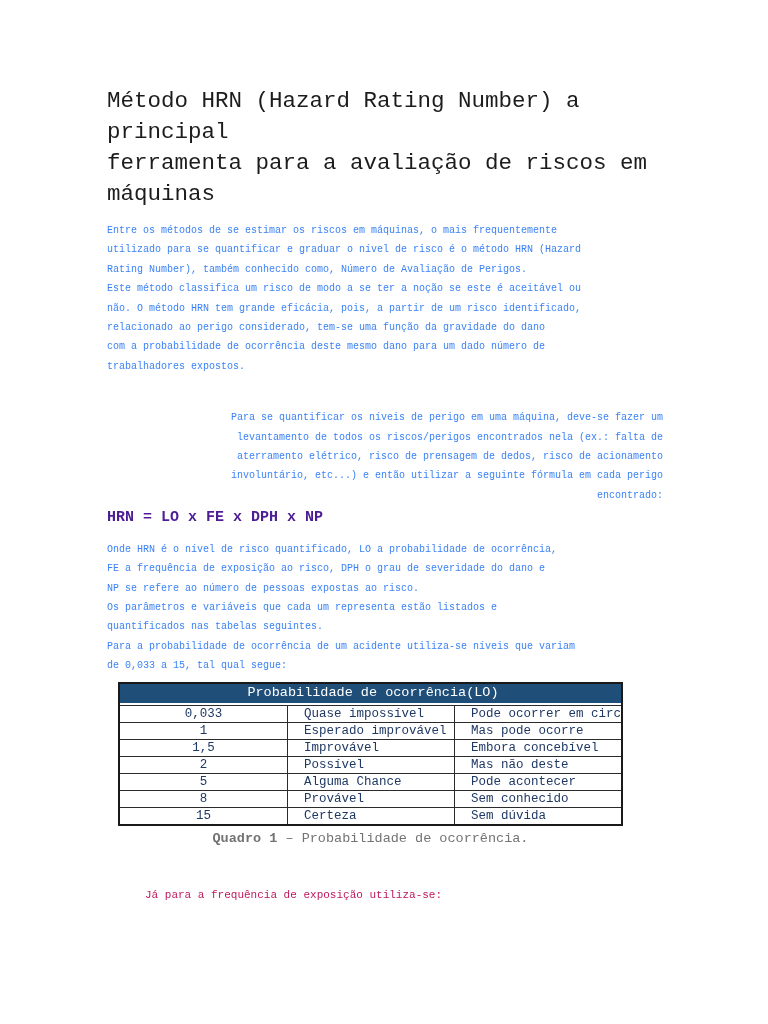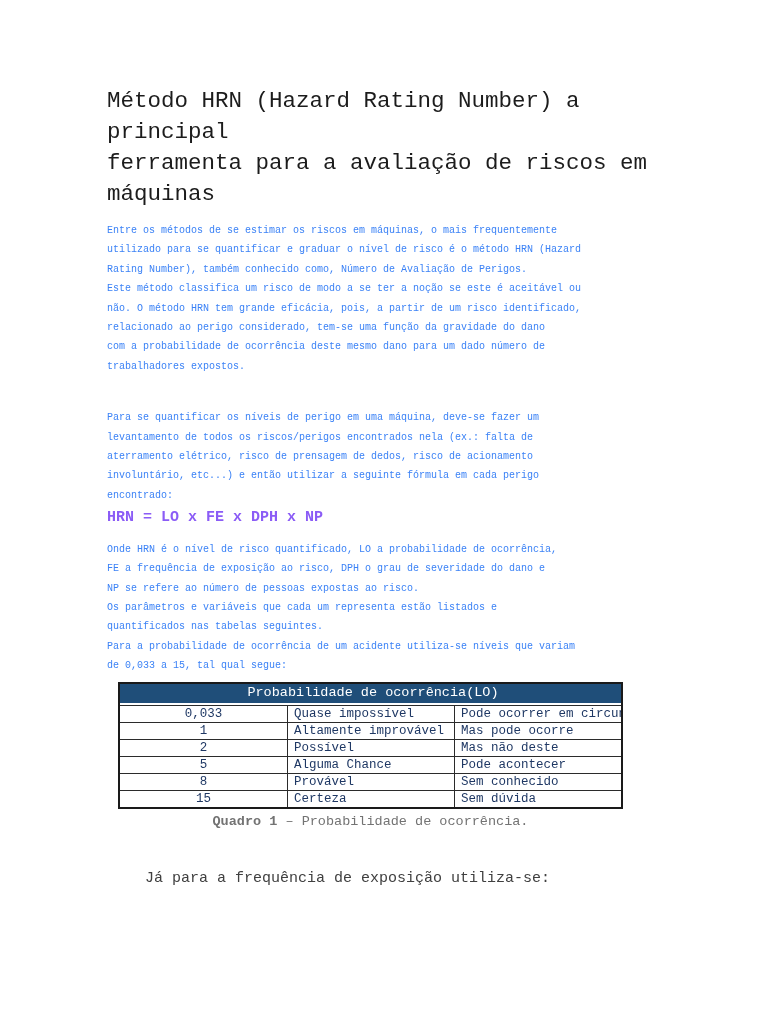--- a/index.html
+++ b/index.html
@@ -37,27 +37,27 @@
     color: #3b82f6;
     white-space: pre-line;
   }
   h2.section-heading {
     margin: 10px 0 0 0;
     font-size: 19px;
     line-height: 22px;
     font-weight: 700;
     color: #1c1c1c;
   }
-  .method-par { margin-top: 32px; }
+  .method-par { margin-top: 32px; text-align: right; }
   .formula {
     margin: 3px 0 0 0;
     font-size: 15px;
     line-height: 19.4px;
     font-weight: 700;
-    color: #8b5cf6;
+    color: #4c1d95;
   }
   .explain-par { margin-top: 12px; }
   .table-block {
     margin: 6px 0 0 11px;
     width: 505px;
   }
   table.prob-table {
     width: 505px;
     border-collapse: separate;
     border-spacing: 0;
@@ -71,21 +71,21 @@
     font-weight: 400;
     line-height: 16px;
     padding: 1px 2px 2px 7px;
     border-bottom: 2px solid #ffffff;
     text-align: center;
   }
   table.prob-table td {
     font-size: 12.5px;
     line-height: 14px;
     color: #1F3864;
-    padding: 1px 6px;
+    padding: 1px 16px;
     height: 14px;
     border-top: 1px solid #2b2b2b;
     background: #ffffff;
     overflow: hidden;
     white-space: nowrap;
   }
   table.prob-table td.c1 {
     width: 47px;
     text-align: center;
     padding: 1px 2px;
@@ -100,23 +100,23 @@
   .caption {
     margin: 4px 0 0 0;
     font-size: 13.5px;
     line-height: 17px;
     text-align: center;
     color: #737373;
   }
   .caption .cap-label { font-weight: 700; }
   .closing {
     margin: 39px 0 0 38px;
-    font-size: 15px;
+    font-size: 11px;
     line-height: 19.4px;
-    color: #404040;
+    color: #be185d;
   }
 </style>
 </head>
 <body>
 
 <div class="page">
   <div class="content">
 
     <h1 class="doc-title">Método HRN (Hazard Rating Number) a principal
 ferramenta para a avaliação de riscos em
@@ -156,22 +156,27 @@
           </tr>
         </thead>
         <tbody>
           <tr>
             <td class="c1">0,033</td>
             <td class="c2">Quase impossível</td>
             <td class="c3">Pode ocorrer em circunstâncias extremas</td>
           </tr>
           <tr>
             <td class="c1">1</td>
-            <td class="c2">Altamente improvável</td>
+            <td class="c2">Esperado improvável</td>
             <td class="c3">Mas pode ocorre</td>
+          </tr>
+          <tr>
+            <td class="c1">1,5</td>
+            <td class="c2">Improvável</td>
+            <td class="c3">Embora concebível</td>
           </tr>
           <tr>
             <td class="c1">2</td>
             <td class="c2">Possível</td>
             <td class="c3">Mas não deste</td>
           </tr>
           <tr>
             <td class="c1">5</td>
             <td class="c2">Alguma Chance</td>
             <td class="c3">Pode acontecer</td>

